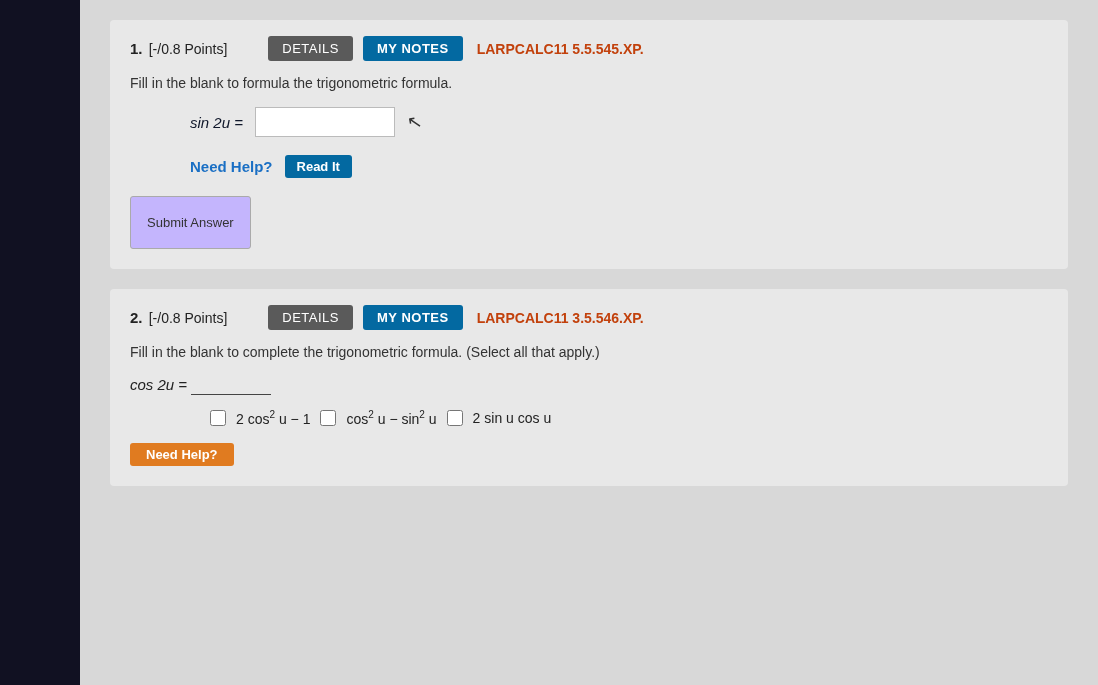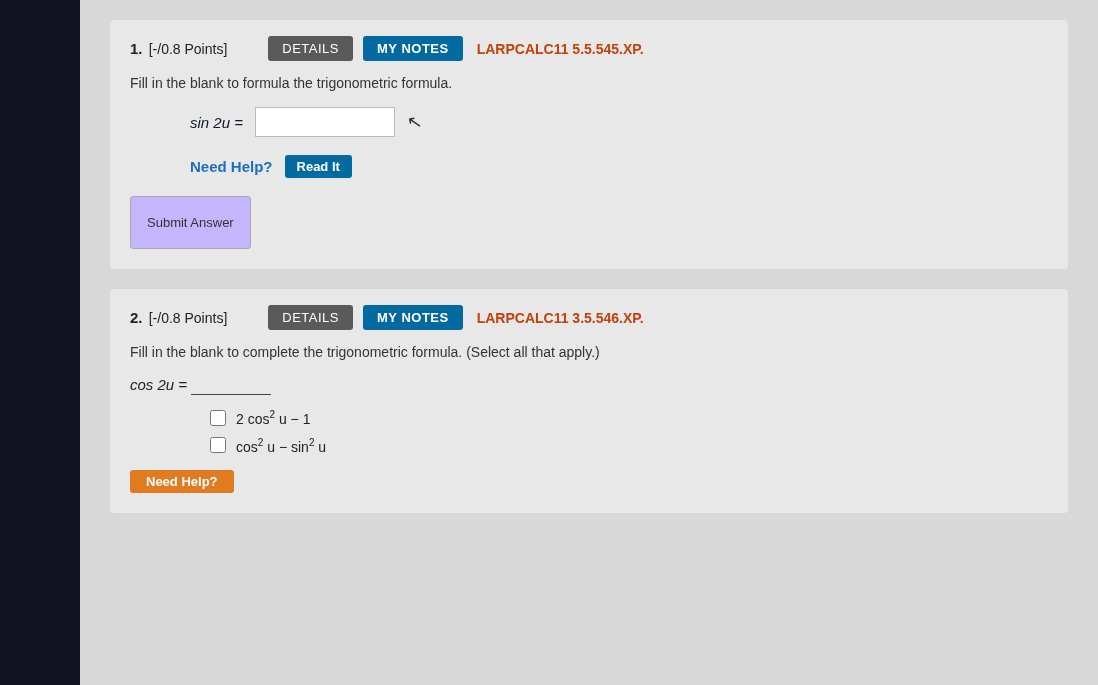--- a/index.html
+++ b/index.html
@@ -174,21 +174,21 @@
 
     .cos-underline {
       border-bottom: 1px solid #444;
       width: 80px;
       display: inline-block;
     }
 
     .checkbox-options {
       margin-left: 80px;
       display: flex;
-      flex-direction: column;
+      flex-direction: row;
       gap: 10px;
     }
 
     .checkbox-option {
       display: flex;
       align-items: center;
       gap: 10px;
       font-size: 14px;
       color: #222;
       cursor: pointer;
@@ -279,20 +279,24 @@
 
     <div class="checkbox-options">
       <label class="checkbox-option">
         <input type="checkbox" style="">
         <span class="math-formula">2 cos<sup>2</sup> u − 1</span>
       </label>
       <label class="checkbox-option">
         <input type="checkbox" style="">
         <span class="math-formula">cos<sup>2</sup> u − sin<sup>2</sup> u</span>
       </label>
+      <label class="checkbox-option">
+        <input type="checkbox" style="">
+        <span class="math-formula">2 sin u cos u</span>
+      </label>
     </div>
 
     <div class="bottom-hint">
       <button class="btn-need-help-bottom">Need Help?</button>
     </div>
   </div>
 
 </div>
 
 </body></html>

